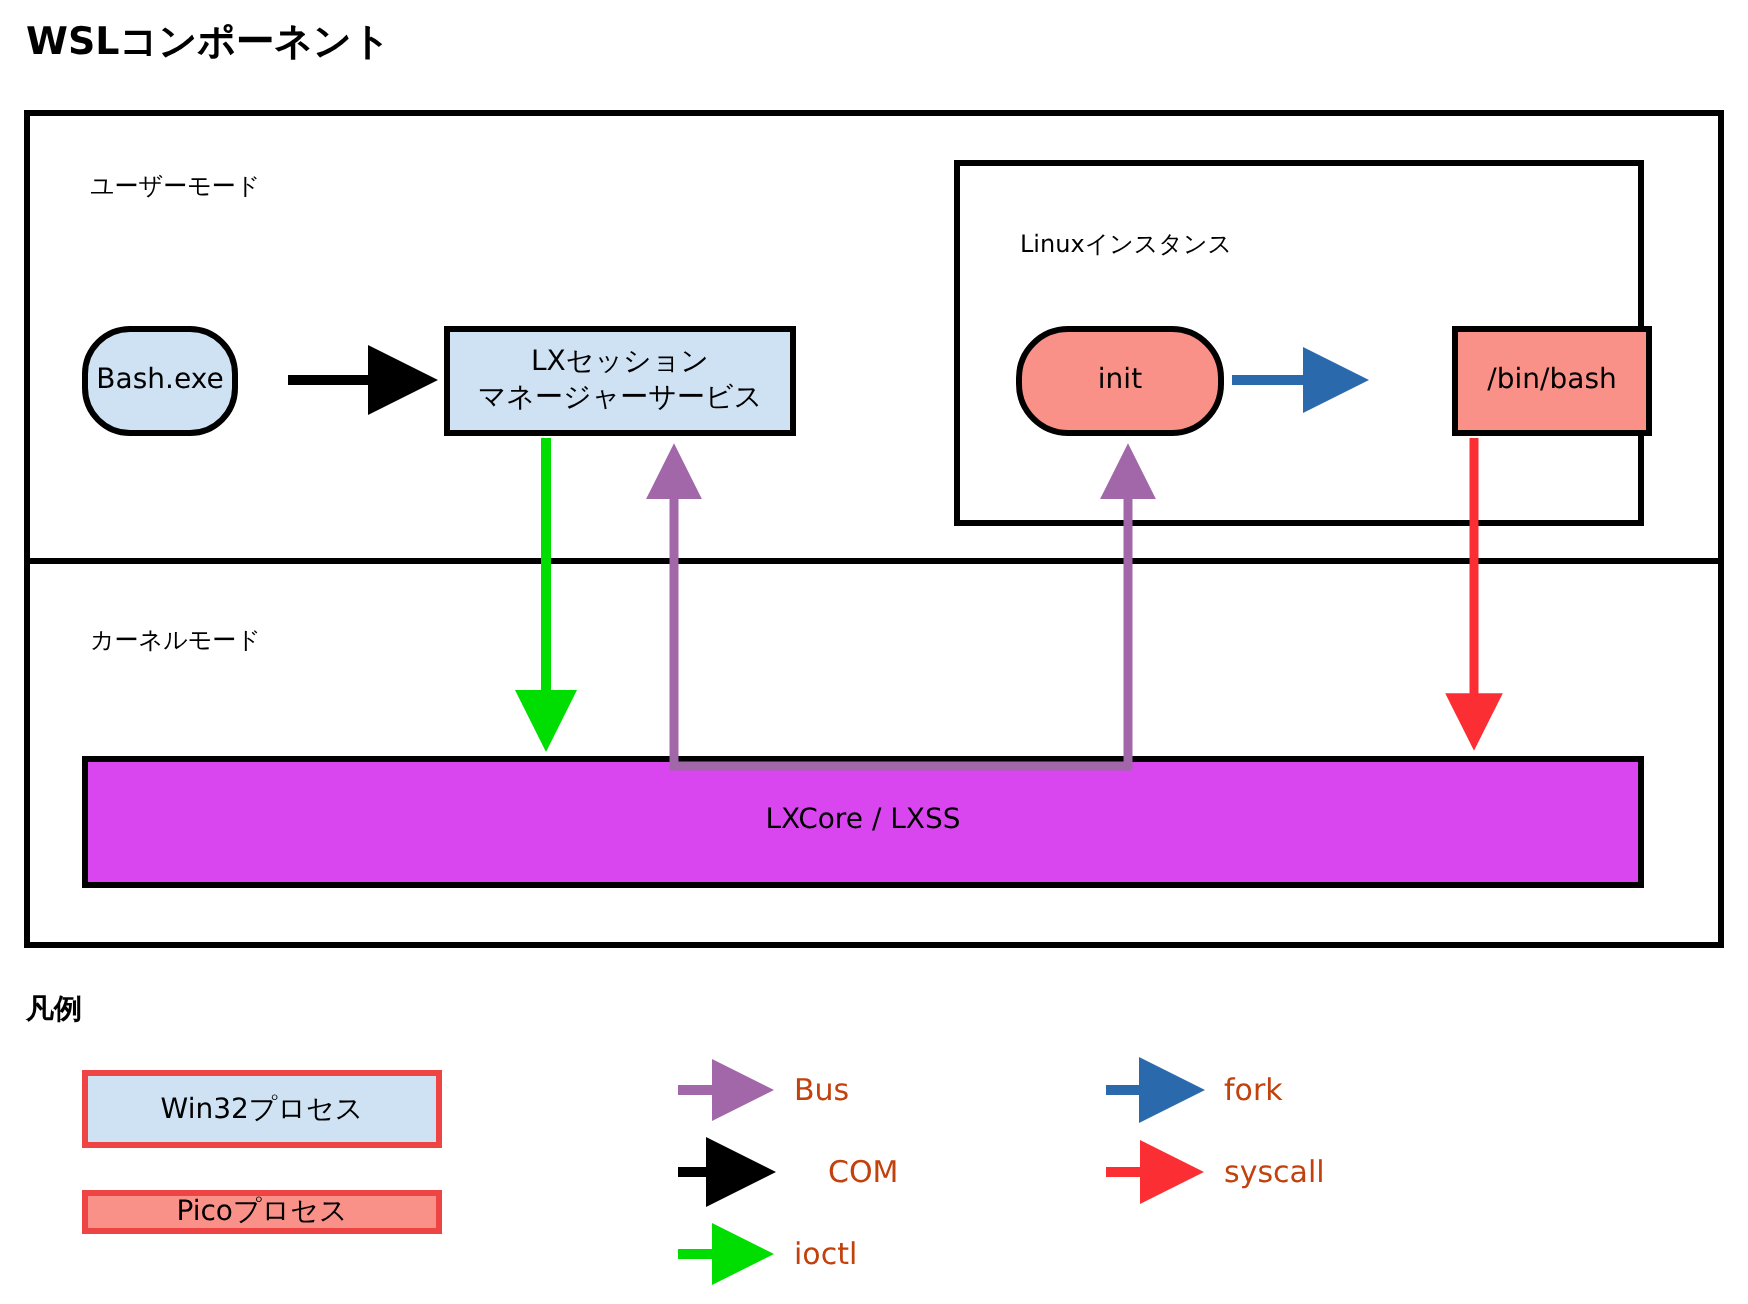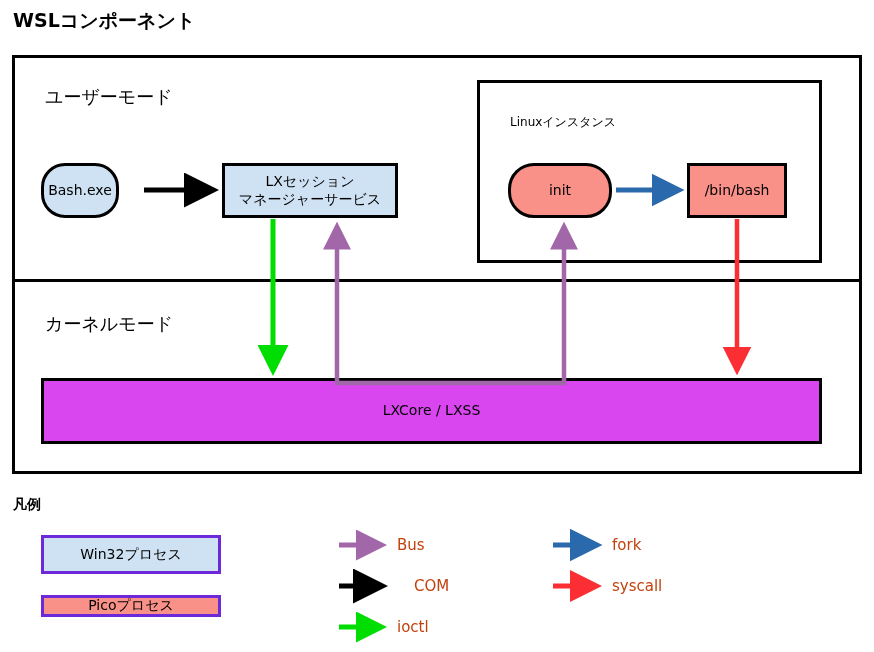--- a/index.html
+++ b/index.html
@@ -21,21 +21,21 @@
 
   
   .outer-frame{
     position:absolute;left:12px;top:55px;width:850px;height:419px;
     border:3px solid #000;box-sizing:border-box;background:#fff;
   }
   .mode-divider{
     position:absolute;left:12px;top:279px;width:850px;height:3px;background:#000;
   }
   .zone-label{
-    position:absolute;font-size:18px;white-space:nowrap;color:#000;
+    position:absolute;font-size:12px;white-space:nowrap;color:#000;
   }
   .zone-user{left:45px;top:85px;}
   .zone-kernel{left:45px;top:312px;}
 
   
   .linux-frame{
     position:absolute;left:477px;top:80px;width:345px;height:183px;
     border:3px solid #000;box-sizing:border-box;background:#fff;
   }
   .linux-label{
@@ -48,32 +48,32 @@
     display:flex;align-items:center;justify-content:center;
     text-align:center;font-size:14px;line-height:1.25;
   }
   .win32{background:#cfe2f3;}
   .pico{background:#fa9189;}
   .kernelbar{background:#d946ef;}
 
   .node-bash{left:41px;top:163px;width:78px;height:55px;border-radius:24px;}
   .node-lxss{left:222px;top:163px;width:176px;height:55px;}
   .node-init{left:508px;top:163px;width:104px;height:55px;border-radius:26px;}
-  .node-binbash{left:687px;top:163px;width:100px;height:55px;}
+  .node-binbash{left:726px;top:163px;width:100px;height:55px;}
   .node-lxcore{left:41px;top:378px;width:781px;height:66px;font-size:14px;}
 
   
   #arrows{position:absolute;left:0;top:0;width:874px;height:652px;}
 
   
   .legend-title{
     position:absolute;left:13px;top:496px;font-size:14px;font-weight:bold;
   }
   .legend-swatch{
-    position:absolute;border:3px solid #6d28d9;box-sizing:border-box;
+    position:absolute;border:3px solid #ef4444;box-sizing:border-box;
     display:flex;align-items:center;justify-content:center;
     font-size:14px;
   }
   .sw-win32{left:41px;top:535px;width:180px;height:39px;}
   .sw-pico{left:41px;top:595px;width:180px;height:22px;}
 
   .legend-label{
     position:absolute;font-size:15px;white-space:nowrap;color:#c2410c;
   }
   .ll-bus{left:397px;top:536px;}

